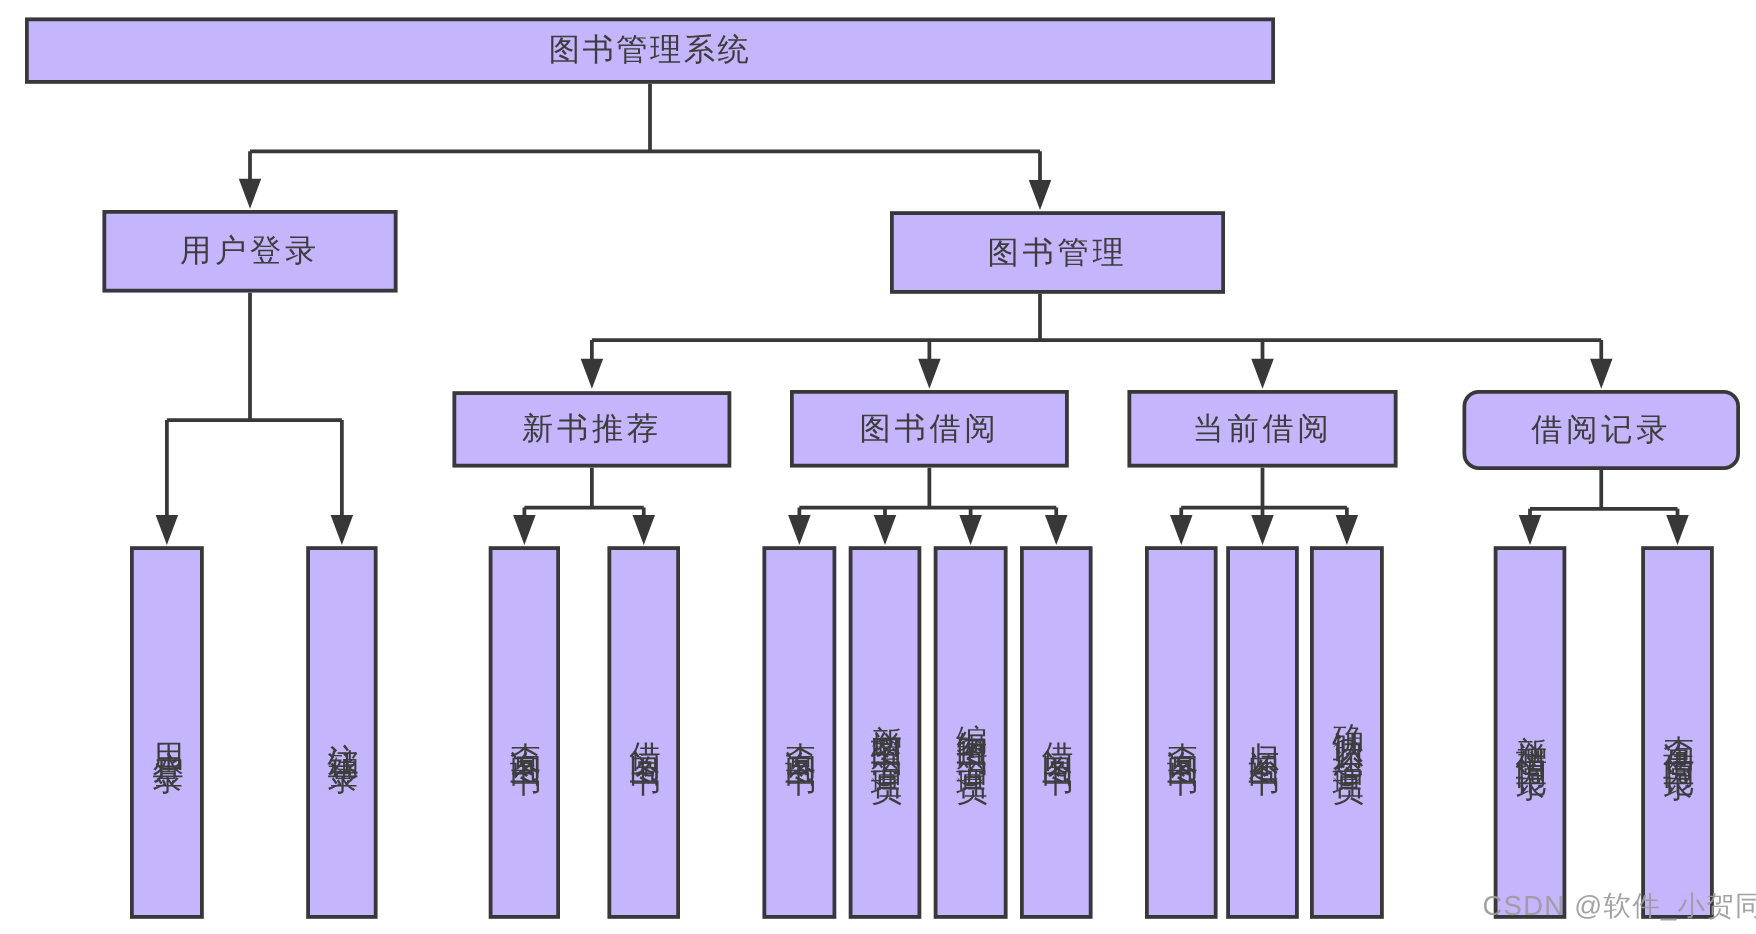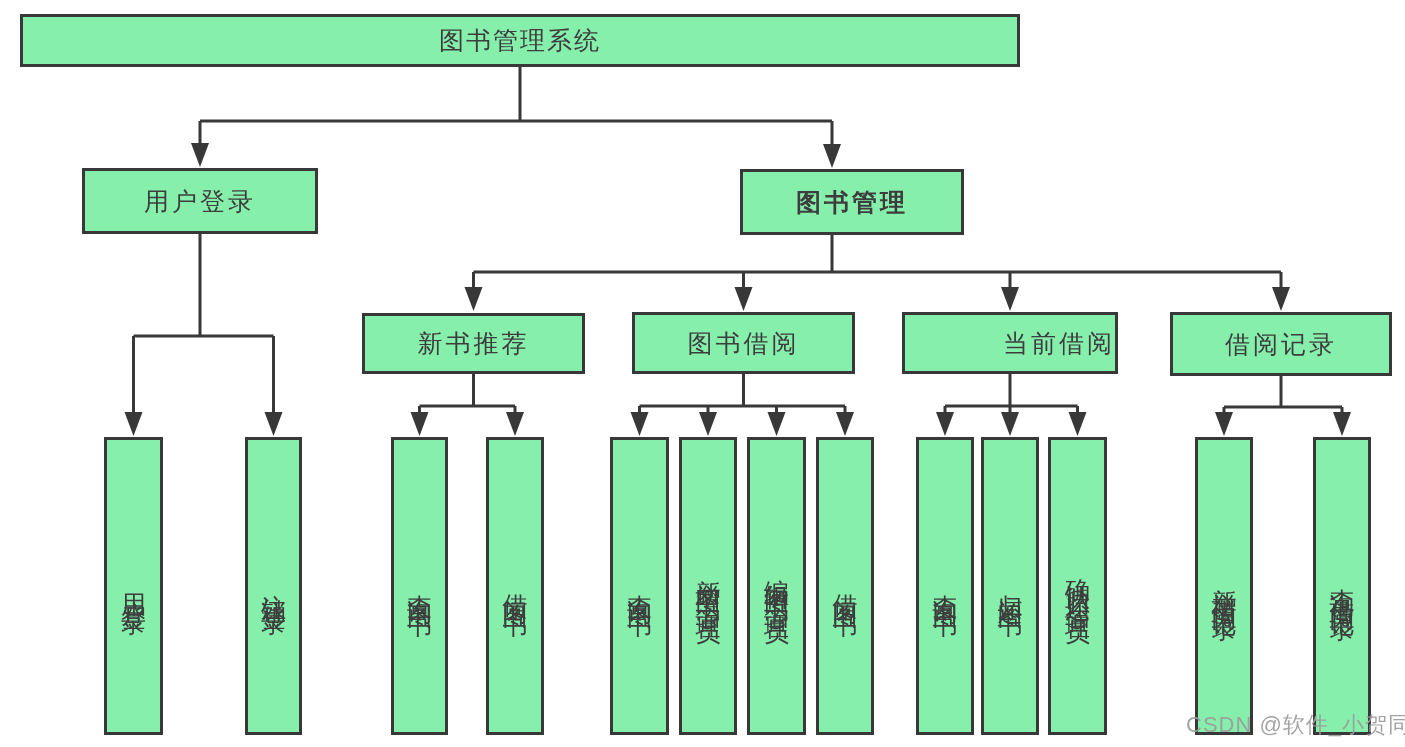--- a/index.html
+++ b/index.html
@@ -8,21 +8,21 @@
     width: 1405px;
     height: 747px;
     background: #ffffff;
     font-family: "Liberation Sans", sans-serif;
     overflow: hidden;
   }
   #wires { position: absolute; left: 0; top: 0; width: 1405px; height: 747px; }
   .node {
     position: absolute;
     box-sizing: border-box;
-    background: #86efac;
+    background: #c4b5fd;
     border: 3px solid #383838;
     display: flex;
     align-items: center;
     justify-content: center;
     color: #3d3d3d;
   }
   .h-label {
     font-size: 25px;
     letter-spacing: 3px;
     line-height: 1;
@@ -107,34 +107,34 @@
     </g>
   </svg>
 
   <div class="node root" style="left:20px; top:14px; width:1000px; height:53px;">
     <span class="h-label">图书管理系统</span>
   </div>
 
   <div class="node" style="left:82px; top:168px; width:236px; height:66px;">
     <span class="h-label">用户登录</span>
   </div>
-  <div class="node" style="left:740px; top:169px; width:224px; height:66px;font-weight:bold;">
+  <div class="node" style="left:712px; top:169px; width:268px; height:66px;">
     <span class="h-label">图书管理</span>
   </div>
 
   <div class="node" style="left:632px; top:312px; width:223px; height:62px;">
     <span class="h-label">图书借阅</span>
   </div>
   <div class="node" style="left:362px; top:313px; width:223px; height:61px;">
     <span class="h-label">新书推荐</span>
   </div>
-  <div class="node" style="left:902px; top:312px; width:216px; height:62px;justify-content:flex-end;">
+  <div class="node" style="left:902px; top:312px; width:216px; height:62px;">
     <span class="h-label">当前借阅</span>
   </div>
-  <div class="node" style="left:1170px; top:312px; width:222px; height:64px;">
+  <div class="node" style="left:1170px; top:312px; width:222px; height:64px;border-radius:13px;">
     <span class="h-label">借阅记录</span>
   </div>
 
   <div class="node leaf" style="left:104px; top:437px; width:59px; height:298px;">
     <span class="v-label">用户登录</span>
   </div>
   <div class="node leaf" style="left:245px; top:437px; width:57px; height:298px;">
     <span class="v-label">注销登录</span>
   </div>
 

